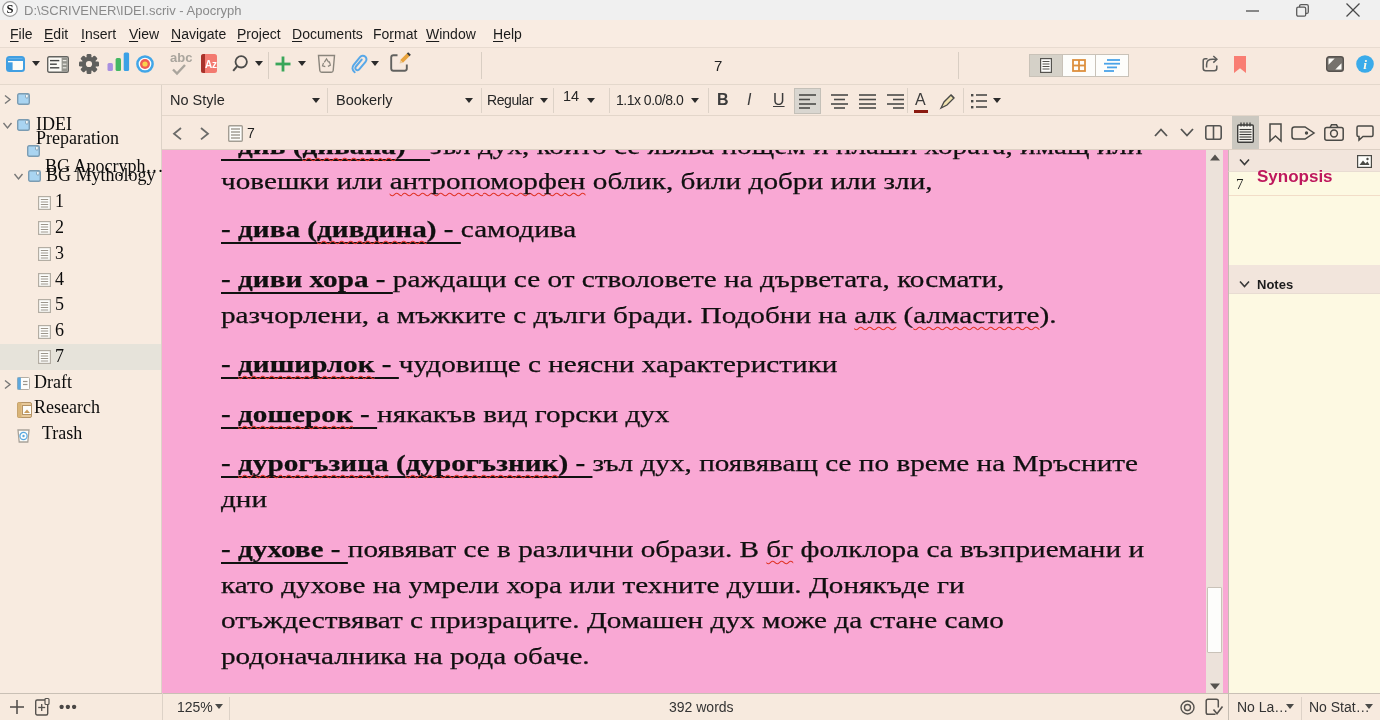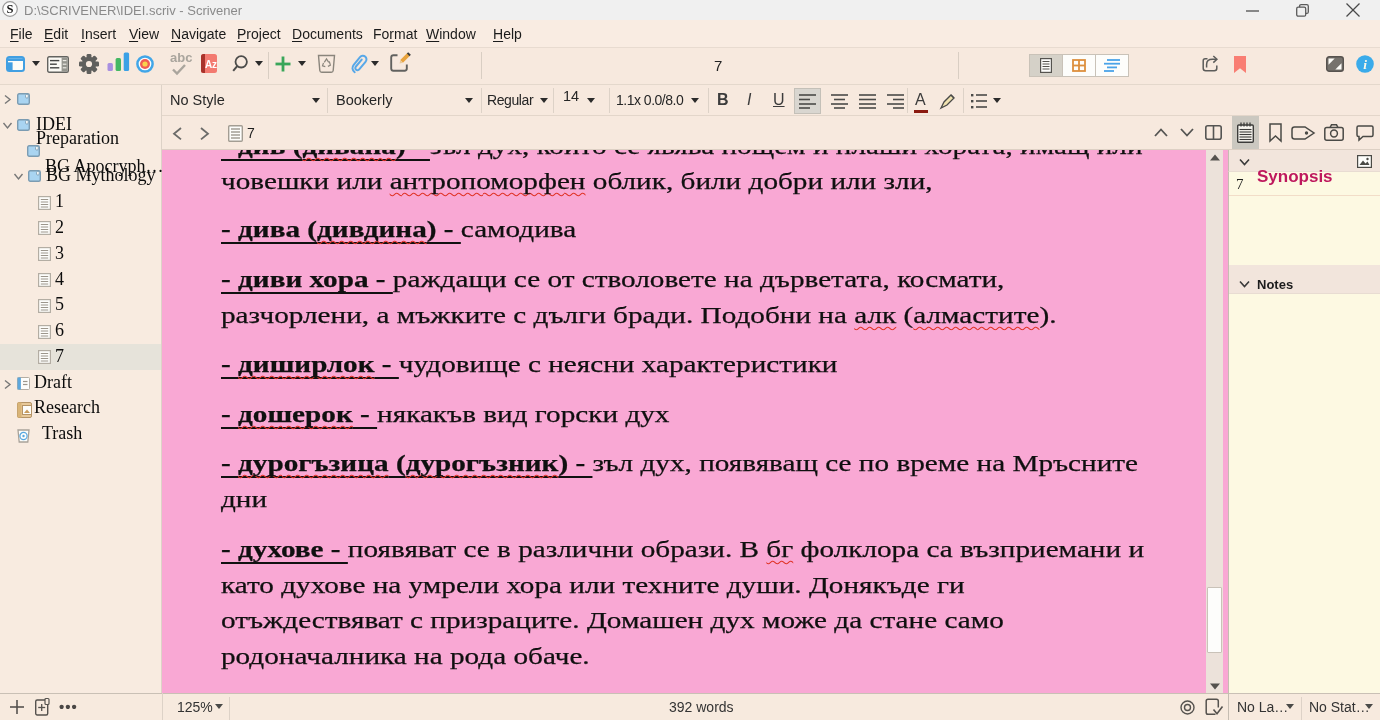--- a/index.html
+++ b/index.html
@@ -44,21 +44,21 @@
   .st{position:absolute;font-size:14px;color:#333;}
   .ssep{position:absolute;top:697px;width:1px;height:23px;background:#ddd2c7;}
   svg{position:absolute;overflow:visible;}
 </style></head>
 <body>
 <div class="abs" id="titlebar"></div>
 <svg style="left:2px;top:1px;" width="16" height="16">
     <circle cx="8" cy="8" r="7.3" fill="#fdfdfd" stroke="#9a9a9a" stroke-width="1.2"></circle>
     <text x="8" y="12.2" text-anchor="middle" font-family="Liberation Serif,serif" font-weight="bold" font-size="12.5" fill="#111">S</text>
   </svg>
-<div class="abs" id="title-text">D:\SCRIVENER\IDEI.scriv - Scrivener</div>
+<div class="abs" id="title-text">D:\SCRIVENER\IDEI.scriv - Apocryph</div>
 <svg style="left:1246px;top:9.5px;" width="13" height="2">
     <line x1="0" y1="1" x2="13" y2="1" stroke="#5a5a5a" stroke-width="1.4"></line>
   </svg>
 <svg style="left:1296px;top:3.5px;" width="13" height="13">
     <rect x="0.7" y="3.2" width="9" height="9" fill="none" stroke="#5a5a5a" stroke-width="1.3" rx="1.5"></rect>
     <path d="M3.6 3.2 V2.2 Q3.6 0.7 5.1 0.7 H10.8 Q12.3 0.7 12.3 2.2 V7.9 Q12.3 9.4 10.8 9.4 H9.8" fill="none" stroke="#5a5a5a" stroke-width="1.3"></path>
   </svg>
 <svg style="left:1346px;top:3px;" width="14" height="14">
     <g stroke="#4a4a4a" stroke-width="1.3">
       <line x1="0.5" y1="0.5" x2="13.5" y2="13.5"></line>

